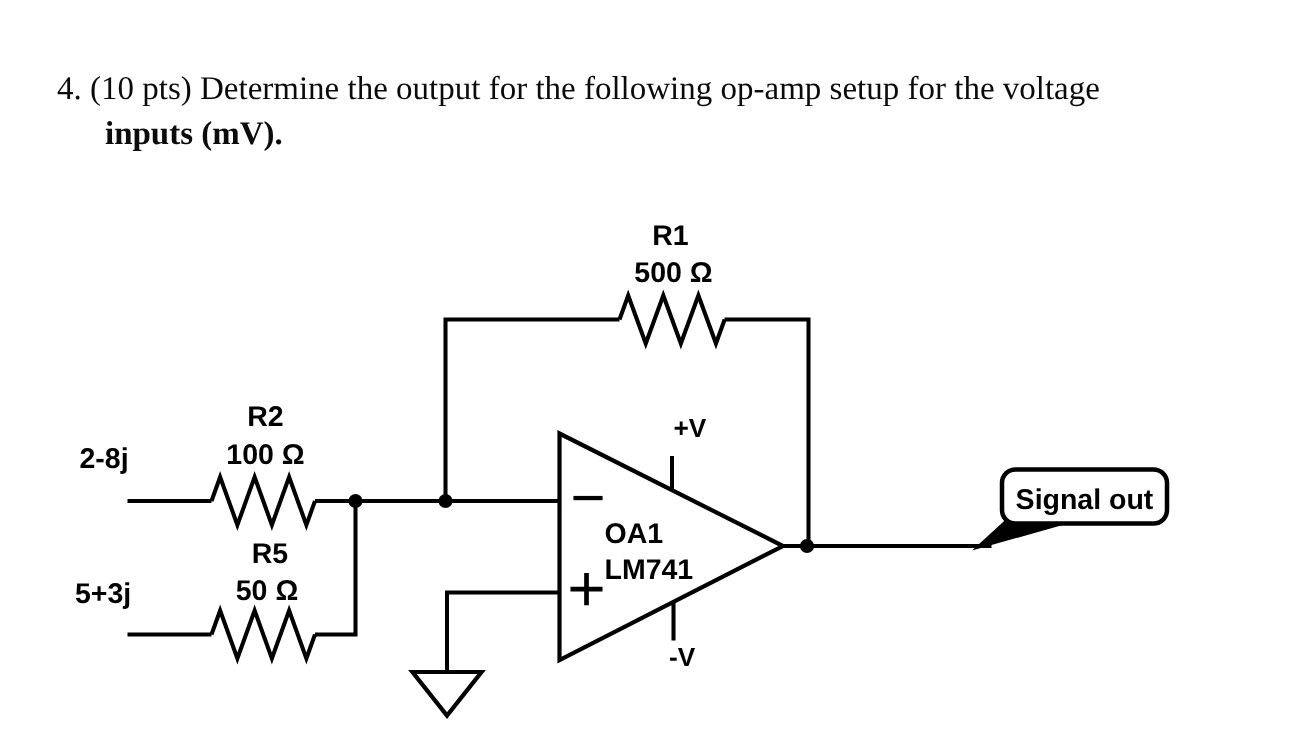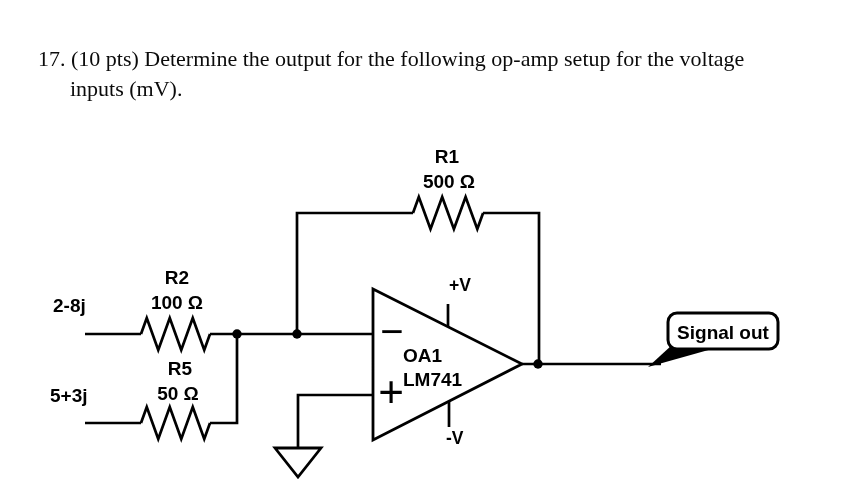--- a/index.html
+++ b/index.html
@@ -29,20 +29,21 @@
     position: absolute;
     left: 38px;
     top: 44px;
     white-space: nowrap;
   }
   .q-line2 {
     position: absolute;
     left: 70px;
     top: 74px;
     white-space: nowrap;
+    font-weight: bold;
   }
   svg.circuit {
     position: absolute;
     left: 0;
     top: 0;
   }
   .wire {
     fill: none;
     stroke: #000000;
     stroke-width: 2.7;
@@ -82,21 +83,21 @@
     fill: #000000;
     stroke: none;
   }
 </style>
 </head>
 <body>
 
 <div class="page">
 
   <div class="question">
-    <span class="q-line1">17. (10 pts) Determine the output for the following op-amp setup for the voltage</span>
+    <span class="q-line1">4. (10 pts) Determine the output for the following op-amp setup for the voltage</span>
     <span class="q-line2">inputs (mV).</span>
   </div>
 
   <svg class="circuit" width="861" height="497" viewBox="0 0 861 497" xmlns="http://www.w3.org/2000/svg">
 
     <path class="wire" d="M85,334 H141"></path>
     <path class="wire" d="M141,334 l5.75,-16 l11.5,32 l11.5,-32 l11.5,32 l11.5,-32 l11.5,32 l5.75,-16"></path>
     <path class="wire" d="M210,334 H373"></path>
 
     <path class="wire" d="M85,423 H141"></path>

